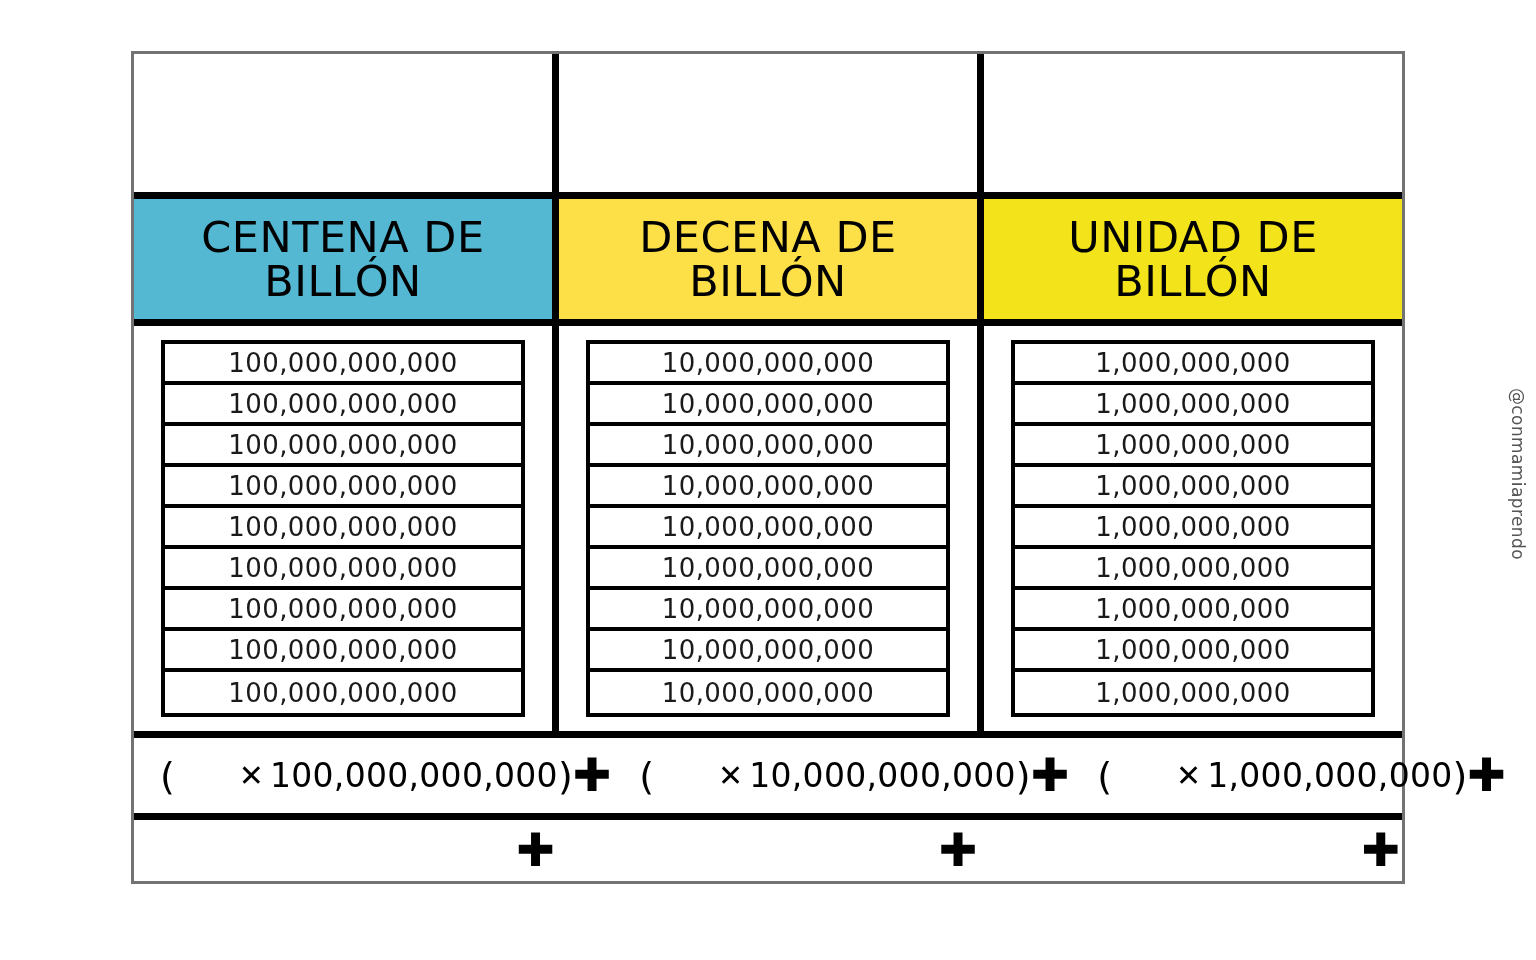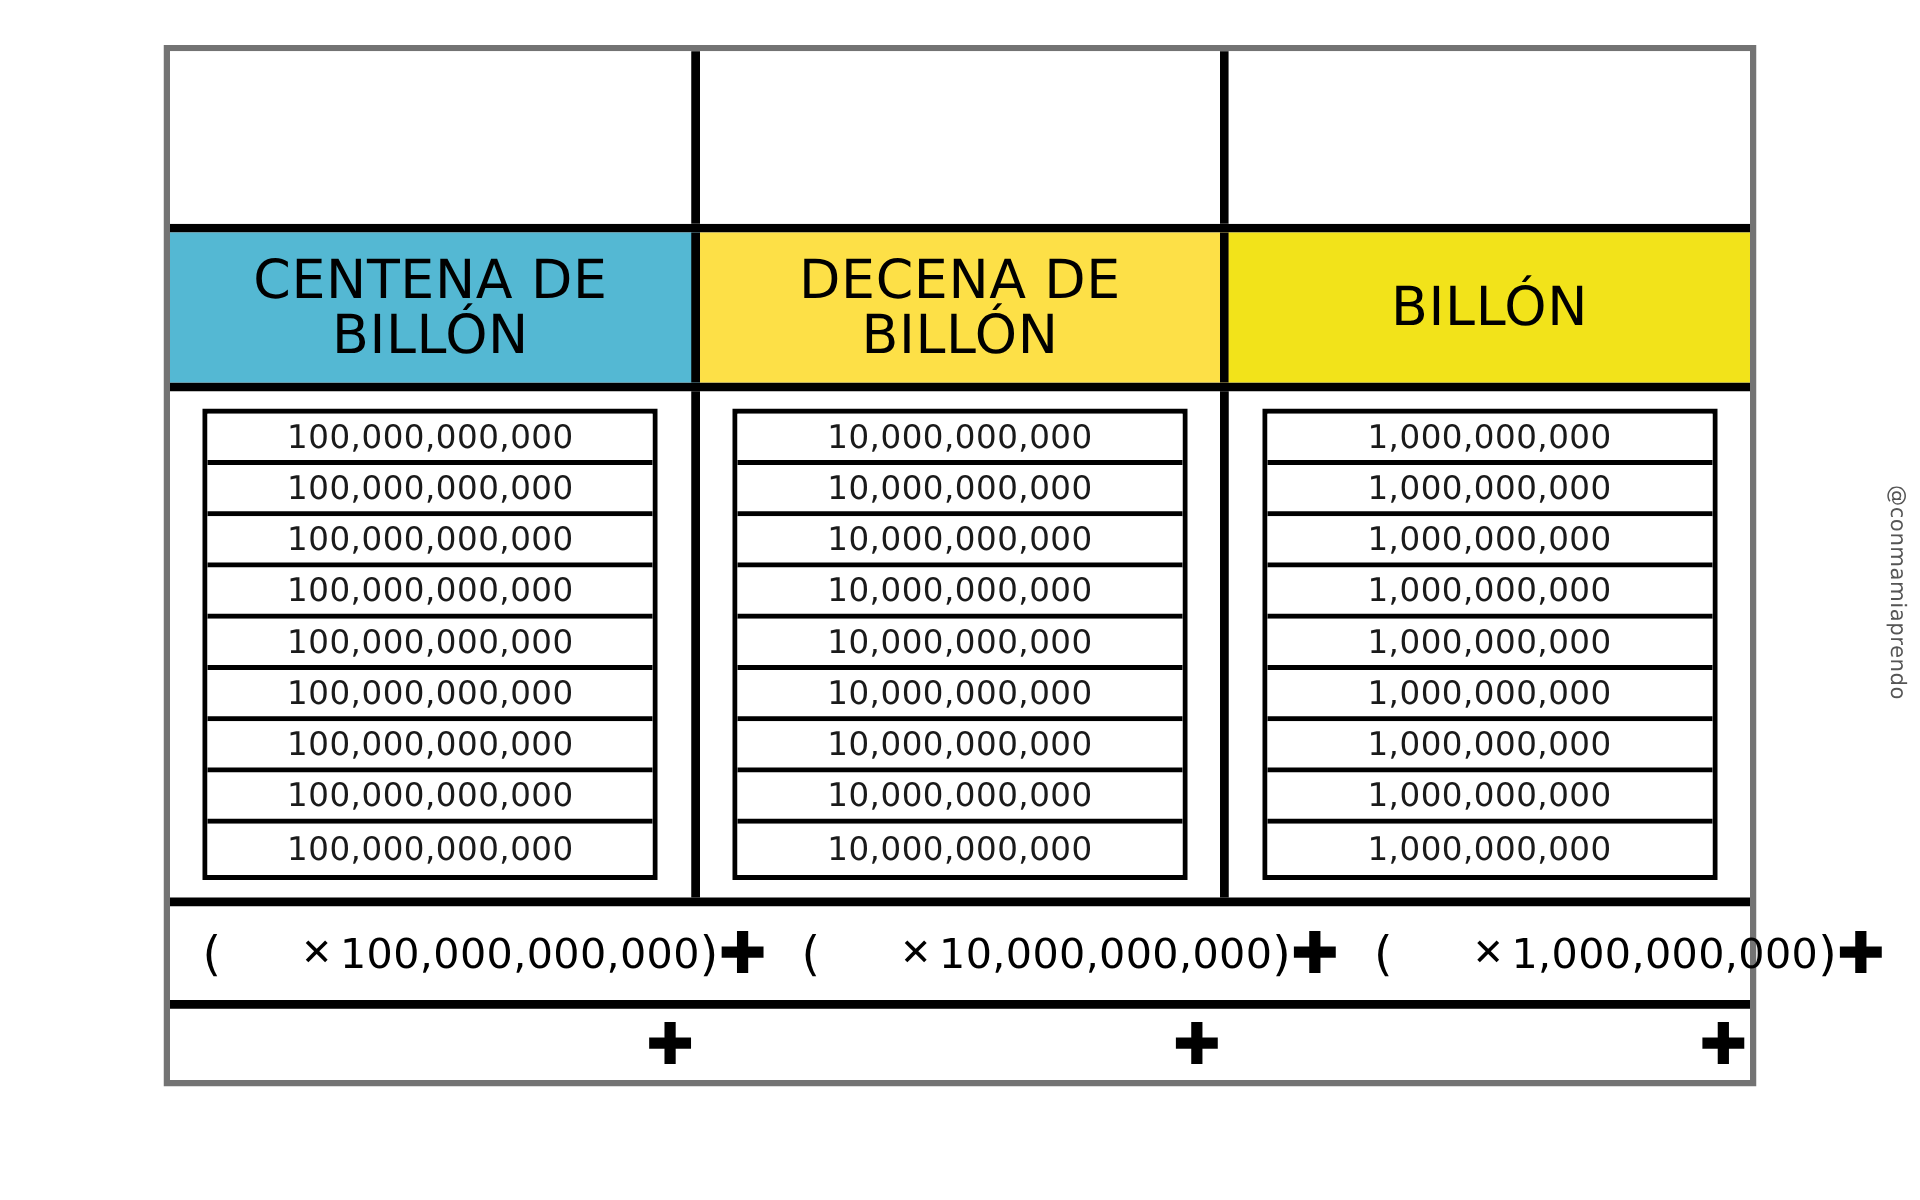--- a/index.html
+++ b/index.html
@@ -18,24 +18,24 @@
     position: relative;
     width: 1536px;
     height: 960px;
     background: #ffffff;
   }
 
   
   .chart-frame {
     position: absolute;
     left: 131px;
-    top: 36px;
+    top: 51px;
     width: 1274px;
     height: 833px;
-    border: 5px solid #737373;
+    border: 3px solid #737373;
     box-sizing: border-box;
     background: #ffffff;
     display: flex;
     flex-direction: column;
   }
 
   
   .blank-row {
     display: flex;
     height: 145px;
@@ -219,20 +219,21 @@
         </div>
       </div>
       <div class="header-cell div" style="background:#fde047">
         <div>
           <span>DECENA DE</span>
           <span>BILLÓN</span>
         </div>
       </div>
       <div class="header-cell" style="background:#f2e31a">
         <div>
+          <span>UNIDAD DE</span>
           <span>BILLÓN</span>
         </div>
       </div>
     </div>
 
     <div class="values-row">
 
       <div class="values-col div">
         <div class="value-stack">
           <div class="value-strip">100,000,000,000</div>

